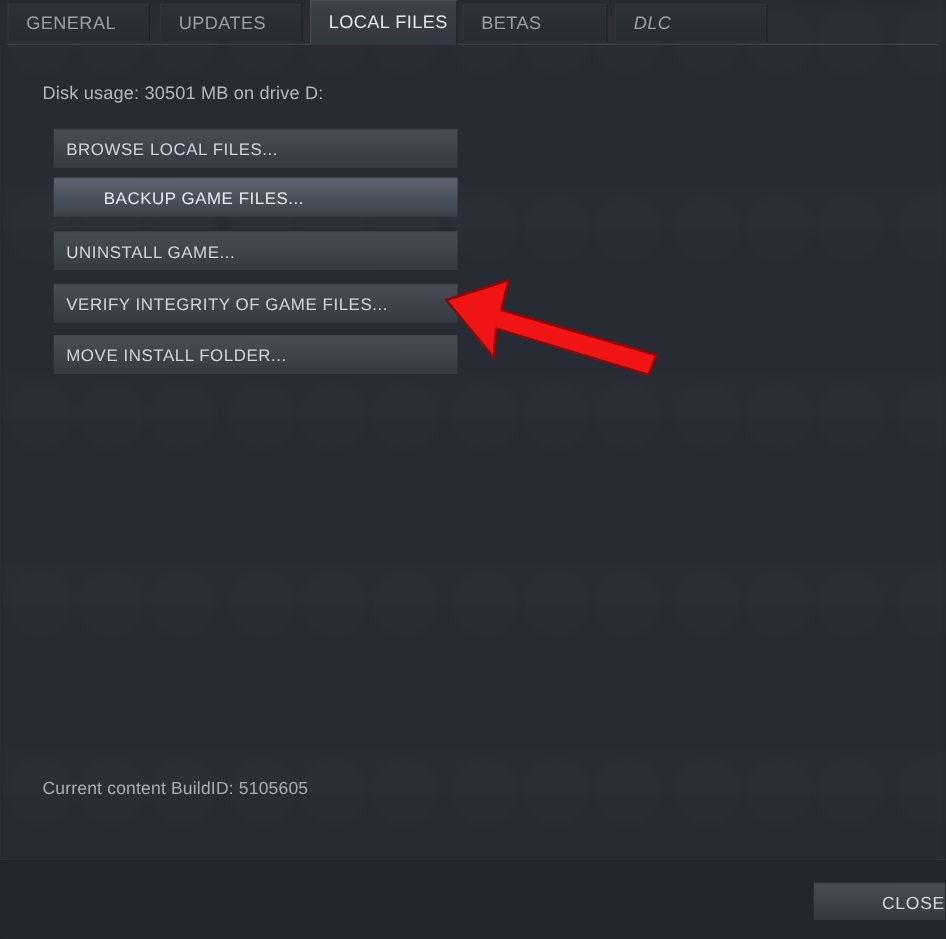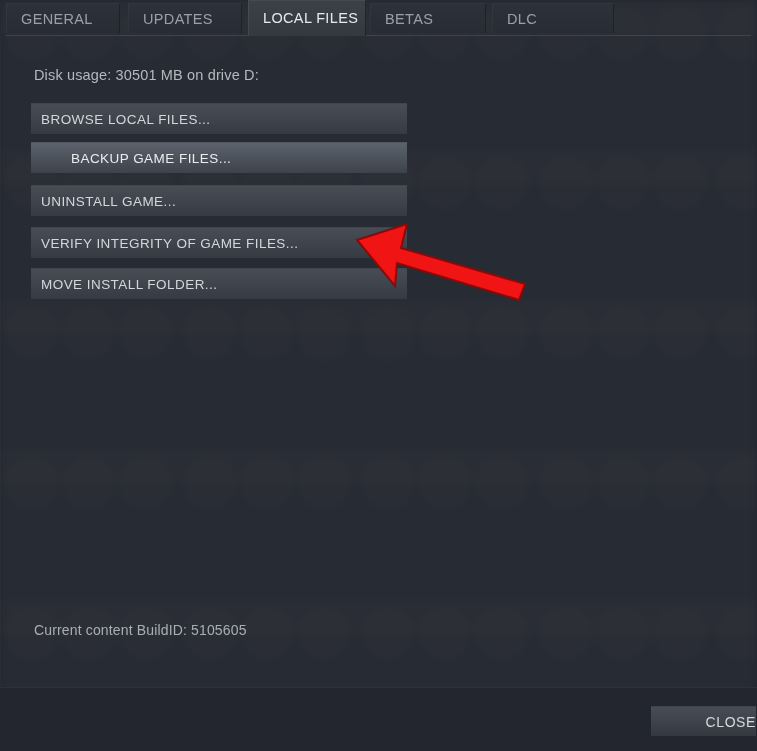--- a/index.html
+++ b/index.html
@@ -94,22 +94,22 @@
   #disk-usage {
     position: absolute;
     left: 33px; top: 31px;
     font-size: 14.5px;
     color: #b4b9c0;
     letter-spacing: 0.15px;
   }
 
   .action-btn {
     position: absolute;
-    left: 30px;
-    width: 376px;
+    left: 42px;
+    width: 323px;
     height: 31px;
     line-height: 31px;
     padding-left: 10px;
     font-size: 13.5px;
     letter-spacing: 0.45px;
     color: #d3d7dc;
     background: linear-gradient(180deg, #474c55 0%, #3f444d 48%, #363b43 100%);
     border: none;
     border-top: 1px solid rgba(255,255,255,0.055);
     white-space: nowrap;
@@ -188,21 +188,21 @@
   </div>
 
   <div class="tab active" style="left:248px; width:118px;">
     <span>LOCAL FILES</span>
   </div>
 
   <div class="tab" style="left:370px; width:116px;">
     <span>BETAS</span>
   </div>
 
-  <div class="tab" style="left:492px; width:122px;">
+  <div class="tab" style="left:492px; width:122px;font-style:italic;">
     <span>DLC</span>
   </div>
 </div>
 
 <div id="content">
 
   <div id="disk-usage">Disk usage: 30501 MB on drive D:</div>
 
   <button class="action-btn" style="top:67px;">BROWSE LOCAL FILES...</button>
 

